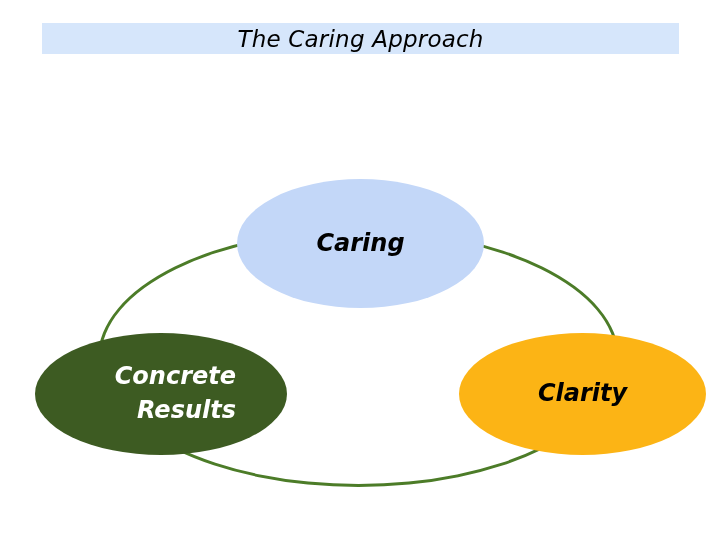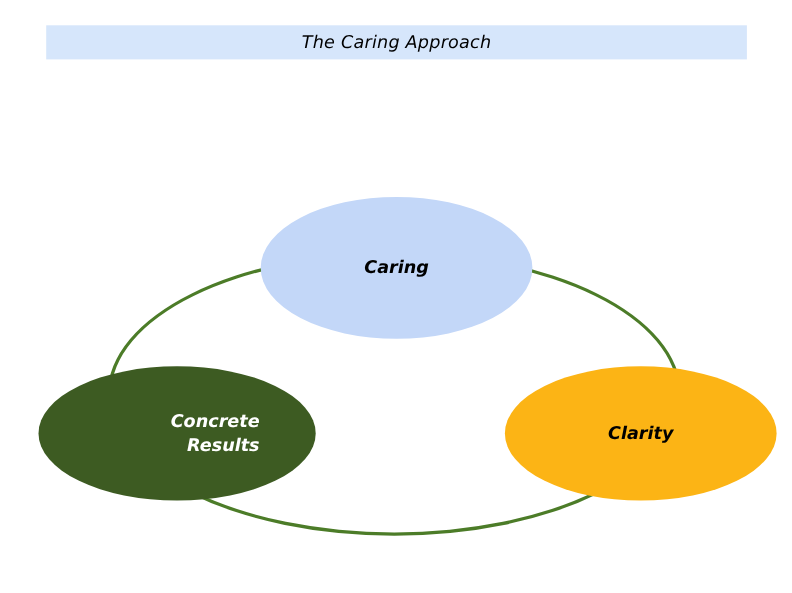--- a/index.html
+++ b/index.html
@@ -21,21 +21,21 @@
     top: 23px;
     width: 637px;
     height: 31px;
     background: var(--title-bar-bg, #d6e6fb);
     display: flex;
     align-items: center;
     justify-content: center;
   }
   .title-text {
     font-style: italic;
-    font-size: 16px;
+    font-size: 23px;
     color: #000000;
     letter-spacing: 0.2px;
     white-space: nowrap;
   }
   .ring {
     position: absolute;
     left: 98px;
     top: 229px;
     width: 521px;
     height: 258px;
@@ -49,21 +49,21 @@
     border-radius: 50%;
     display: flex;
     align-items: center;
     justify-content: center;
     text-align: center;
     z-index: 2;
   }
   .oval-label {
     font-style: italic;
     font-weight: bold;
-    font-size: 16px;
+    font-size: 24px;
     line-height: 1.4;
     color: #000000;
   }
   .oval-caring {
     left: 237px;
     top: 179px;
     width: 247px;
     height: 129px;
     background: var(--caring-fill, #c3d7f8);
   }

